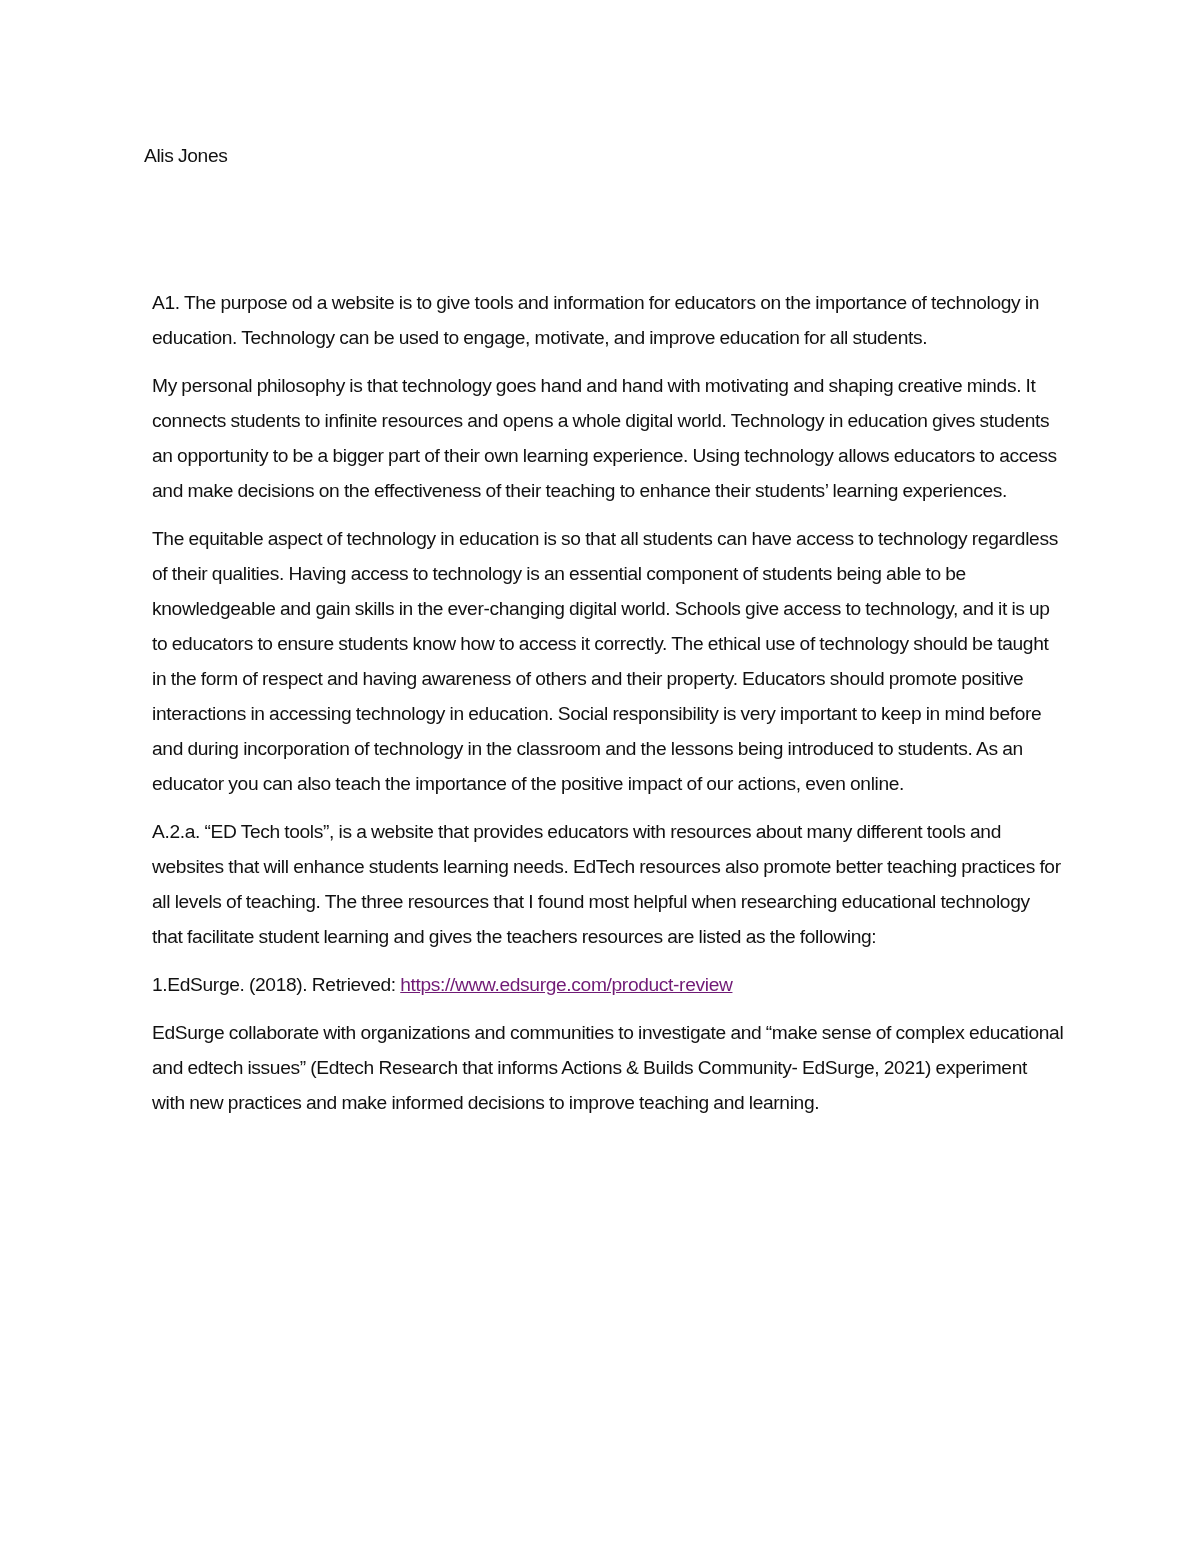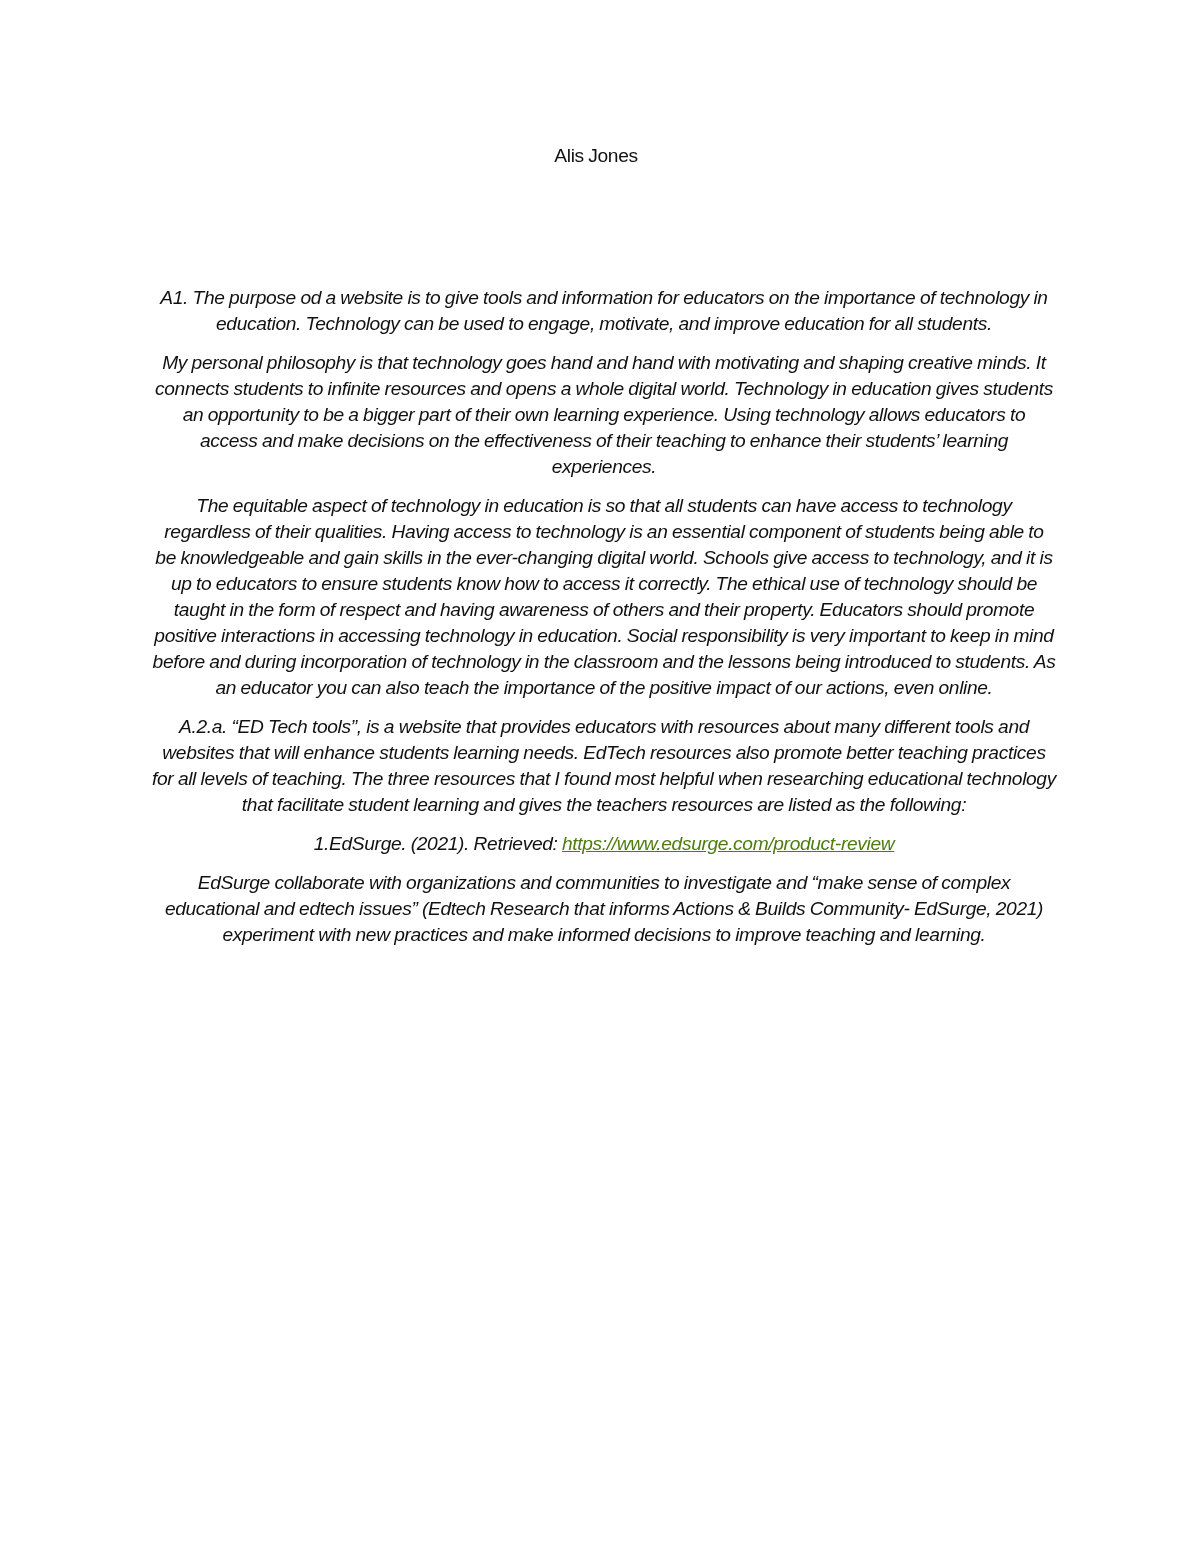--- a/index.html
+++ b/index.html
@@ -18,39 +18,37 @@
   .page {
     position: absolute;
     left: 0;
     top: 0;
     width: 1200px;
     height: 1553px;
     background: #ffffff;
   }
   .content {
     position: absolute;
-    left: 136px;
+    left: 144px;
     top: 142px;
     width: 920px;
     font-size: 19.2px;
     letter-spacing: -0.35px;
     word-spacing: -0.5px;
-    text-align: center;
   }
   .header-line {
     margin: 0 0 19px 0;
     line-height: 28px;
   }
   .spacer {
     height: 96px;
   }
   .para {
-    margin: 0 0 13px 16px;
-    line-height: 26px;
-    font-style: italic;
+    margin: 0 0 13px 8px;
+    line-height: 35px;
   }
   .link {
     color: #0563c1;
     text-decoration: underline;
     cursor: pointer;
   }
 </style>
 </head>
 <body>
 
@@ -59,18 +57,18 @@
     <p class="header-line">Alis Jones</p>
 
     <div class="spacer"></div>
 
     <p class="para">A1. The purpose od a website is to give tools and information for educators on the importance of technology in education. Technology can be used to engage, motivate, and improve education for all students.</p>
     <p class="para">My personal philosophy is that technology goes hand and hand with motivating and shaping creative minds. It connects students to infinite resources and opens a whole digital world. Technology in education gives students an opportunity to be a bigger part of their own learning experience. Using technology allows educators to access and make decisions on the effectiveness of their teaching to enhance their students’ learning experiences.</p>
     <p class="para">The equitable aspect of technology in education is so that all students can have access to technology regardless of their qualities. Having access to technology is an essential component of students being able to be knowledgeable and gain skills in the ever-changing digital world. Schools give access to technology, and it is up to educators to ensure students know how to access it correctly. The ethical use of technology should be taught in the form of respect and having awareness of others and their property. Educators should promote positive interactions in accessing technology in education. Social responsibility is very important to keep in mind before and during incorporation of technology in the classroom and the lessons being introduced to students. As an educator you can also teach the importance of the positive impact of our actions, even online.</p>
     <p class="para">A.2.a. “ED Tech tools”, is a website that provides educators with resources about many different tools and websites that will enhance students learning needs. EdTech resources also promote better teaching practices for all levels of teaching. The three resources that I found most helpful when researching educational technology that facilitate student learning and gives the teachers resources are listed as the following:</p>
 
     <p class="para">
-      <span>1.EdSurge. (2021). Retrieved: </span><span class="link" style="color: #4d7c0f;">https://www.edsurge.com/product-review</span>
+      <span>1.EdSurge. (2018). Retrieved: </span><span class="link" style="color: #701a75;">https://www.edsurge.com/product-review</span>
     </p>
 
     <p class="para">EdSurge collaborate with organizations and communities  to investigate and “make sense of complex educational and edtech issues” (Edtech Research that informs Actions &amp; Builds Community- EdSurge, 2021) experiment with new practices and make informed decisions to improve teaching and learning.</p>
   </div>
 </div>
 
 </body></html>

